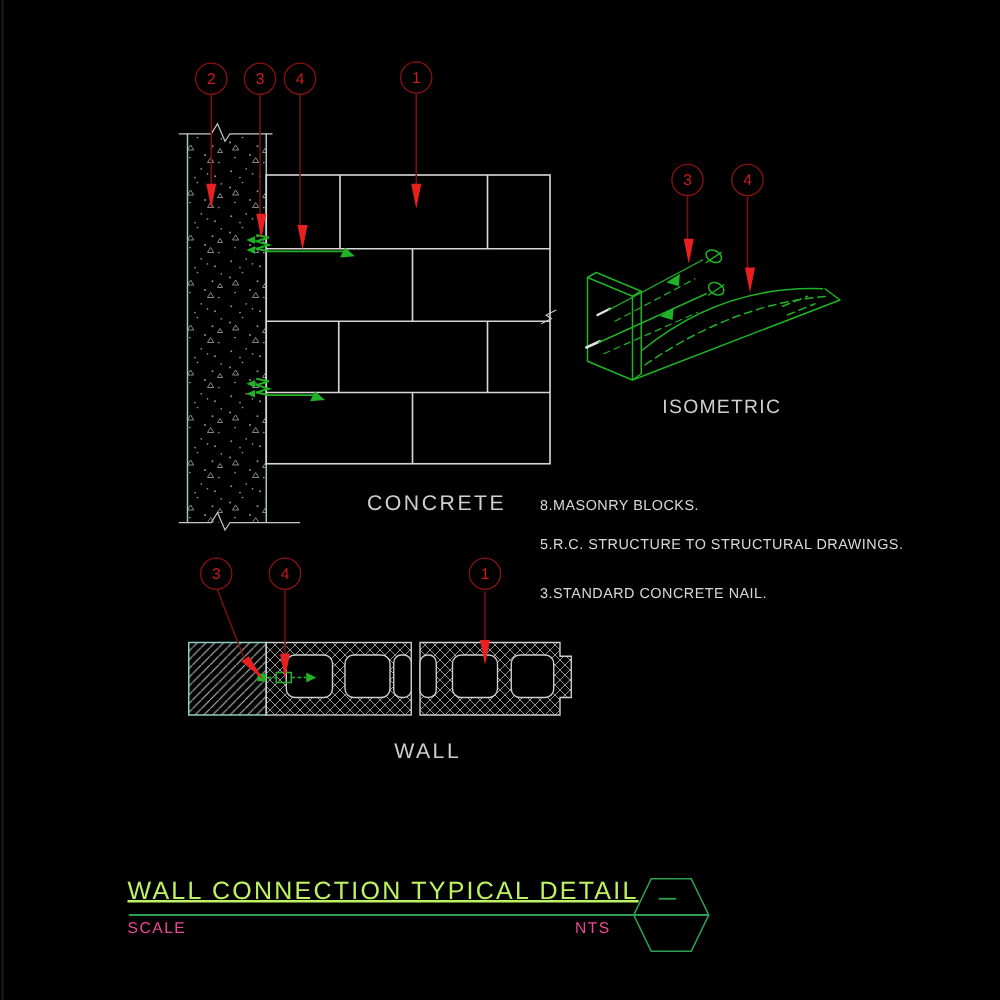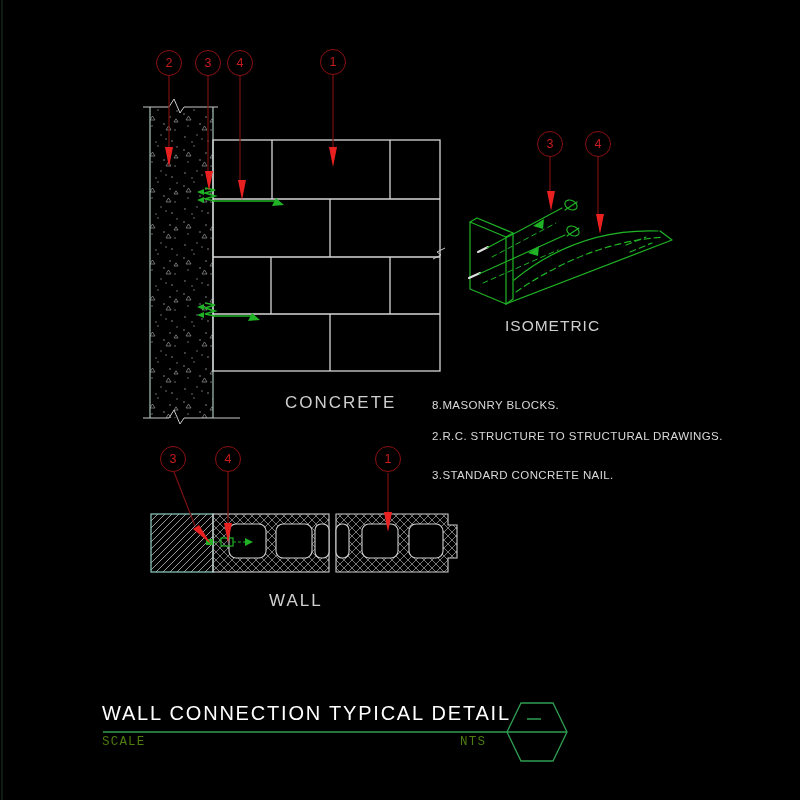--- a/index.html
+++ b/index.html
@@ -1,25 +1,25 @@
 <!DOCTYPE html>
 <html><head>
 <meta charset="utf-8">
 <style>
   html,body{margin:0;padding:0;background:#000;}
   #stage{position:relative;width:800px;height:800px;background:#000;overflow:hidden;
          font-family:"Liberation Sans",sans-serif;}
   #linework{position:absolute;left:0;top:0;}
   .lbl{position:absolute;color:#d2d2d2;white-space:pre;}
-  .view-lbl{font-size:17px;letter-spacing:2px;text-align:left;color:#cfcfcf;}
+  .view-lbl{font-size:17px;letter-spacing:2px;text-align:right;color:#cfcfcf;}
   .note{font-size:11.5px;letter-spacing:0.4px;color:#d8d8d8;}
   .co{position:absolute;width:26px;height:26px;border:1.5px solid #8c1212;border-radius:50%;
       color:#c81c1c;font-size:12.5px;line-height:24px;text-align:center;box-sizing:border-box;}
-  .title{color:#ffffff;font-size:20px;letter-spacing:1.8px;}
-  .tb-small{color:#4d7c0f;font-size:12.5px;letter-spacing:1.2px;font-family:Liberation Mono, monospace;}
+  .title{color:#bef264;font-size:20px;letter-spacing:1.8px;text-decoration:underline;}
+  .tb-small{color:#ec4899;font-size:12.5px;letter-spacing:1.2px;}
 </style>
 </head>
 <body>
 
 <div id="stage">
 
 <svg id="linework" width="800" height="800" viewBox="0 0 800 800">
   <defs>
     <pattern id="stipple" width="36" height="36" patternUnits="userSpaceOnUse">
       <g fill="#8f8f8f">
@@ -174,20 +174,20 @@
 <div class="co" style="left:585px;top:131px">4</div>
 <div class="co" style="left:160px;top:446px">3</div>
 <div class="co" style="left:215px;top:446px">4</div>
 <div class="co" style="left:375px;top:446px">1</div>
 
 <div class="lbl view-lbl" style="left:285px;top:393px;width:120px">CONCRETE</div>
 <div class="lbl view-lbl" style="left:505px;top:317px;width:120px;font-size:15.5px;letter-spacing:1px">ISOMETRIC</div>
 <div class="lbl view-lbl" style="left:269px;top:591px;width:100px">WALL</div>
 
 <div class="lbl note" style="left:432px;top:399px">8.MASONRY BLOCKS.</div>
-<div class="lbl note" style="left:432px;top:430px">2.R.C. STRUCTURE TO STRUCTURAL DRAWINGS.</div>
+<div class="lbl note" style="left:432px;top:430px">5.R.C. STRUCTURE TO STRUCTURAL DRAWINGS.</div>
 <div class="lbl note" style="left:432px;top:469px">3.STANDARD CONCRETE NAIL.</div>
 
 <div class="lbl title" style="left:102px;top:702px">WALL CONNECTION TYPICAL DETAIL</div>
 <div class="lbl tb-small" style="left:102px;top:735px">SCALE</div>
 <div class="lbl tb-small" style="left:460px;top:735px">NTS</div>
 
 </div>
 
 </body></html>

